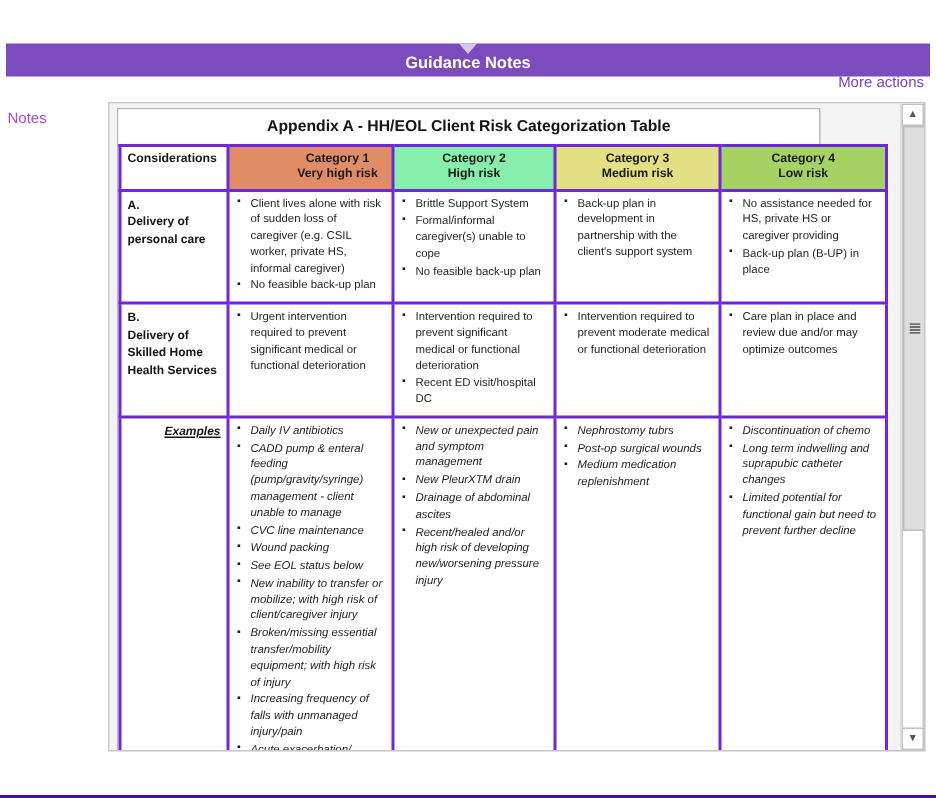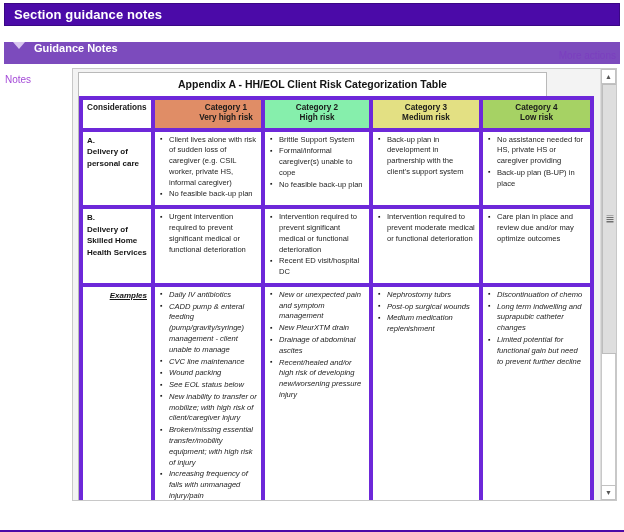--- a/index.html
+++ b/index.html
@@ -30,25 +30,25 @@
     color: #ffffff;
     font-size: 13px;
     font-weight: bold;
     padding-left: 9px;
     letter-spacing: 0.1px;
   }
 
   
   .section-bar {
     position: absolute;
-    left: 4px; top: 42px;
+    left: 4px; top: 29px;
     width: 616px; height: 22px;
     background: #7c4bbd;
     box-sizing: border-box;
-    display: flex; 
+    display: flex; align-items: center; flex-direction: column;
   }
   .caret {
     width: 0; height: 0;
     border-left: 6px solid transparent;
     border-right: 6px solid transparent;
     border-top: 7px solid #d9c6ef;
     margin-left: 9px;
     margin-right: 9px;
   }
   .section-bar .section-text {
@@ -113,21 +113,21 @@
   }
 
   
   table.risk {
     border-collapse: collapse;
     width: 511px;
     table-layout: fixed;
     background: #ffffff;
   }
   table.risk td, table.risk th {
-    border: 4px solid #6d28d9;
+    border: 2px solid #6d28d9;
     vertical-align: top;
     padding: 3px 4px 4px 4px;
     box-sizing: border-box;
   }
   thead th {
     text-align: center;
     font-size: 8.2px;
     font-weight: bold;
     color: #1a1a1a;
     padding-top: 3px; padding-bottom: 3px;
@@ -276,23 +276,20 @@
     left: 0; bottom: 0;
     width: 624px; height: 2px;
     background: #4b0aa8;
   }
 </style>
 </head>
 <body>
 
 <div id="app">
 
-  <div class="title-bar">
-    <span class="title-text">Section guidance notes</span>
-  </div>
 
   <div class="section-bar">
     <span class="caret"></span>
     <span class="section-text">Guidance Notes</span>
   </div>
 
   <a class="more-actions" href="#">More actions</a>
 
   <div class="notes-label">Notes</div>
 

